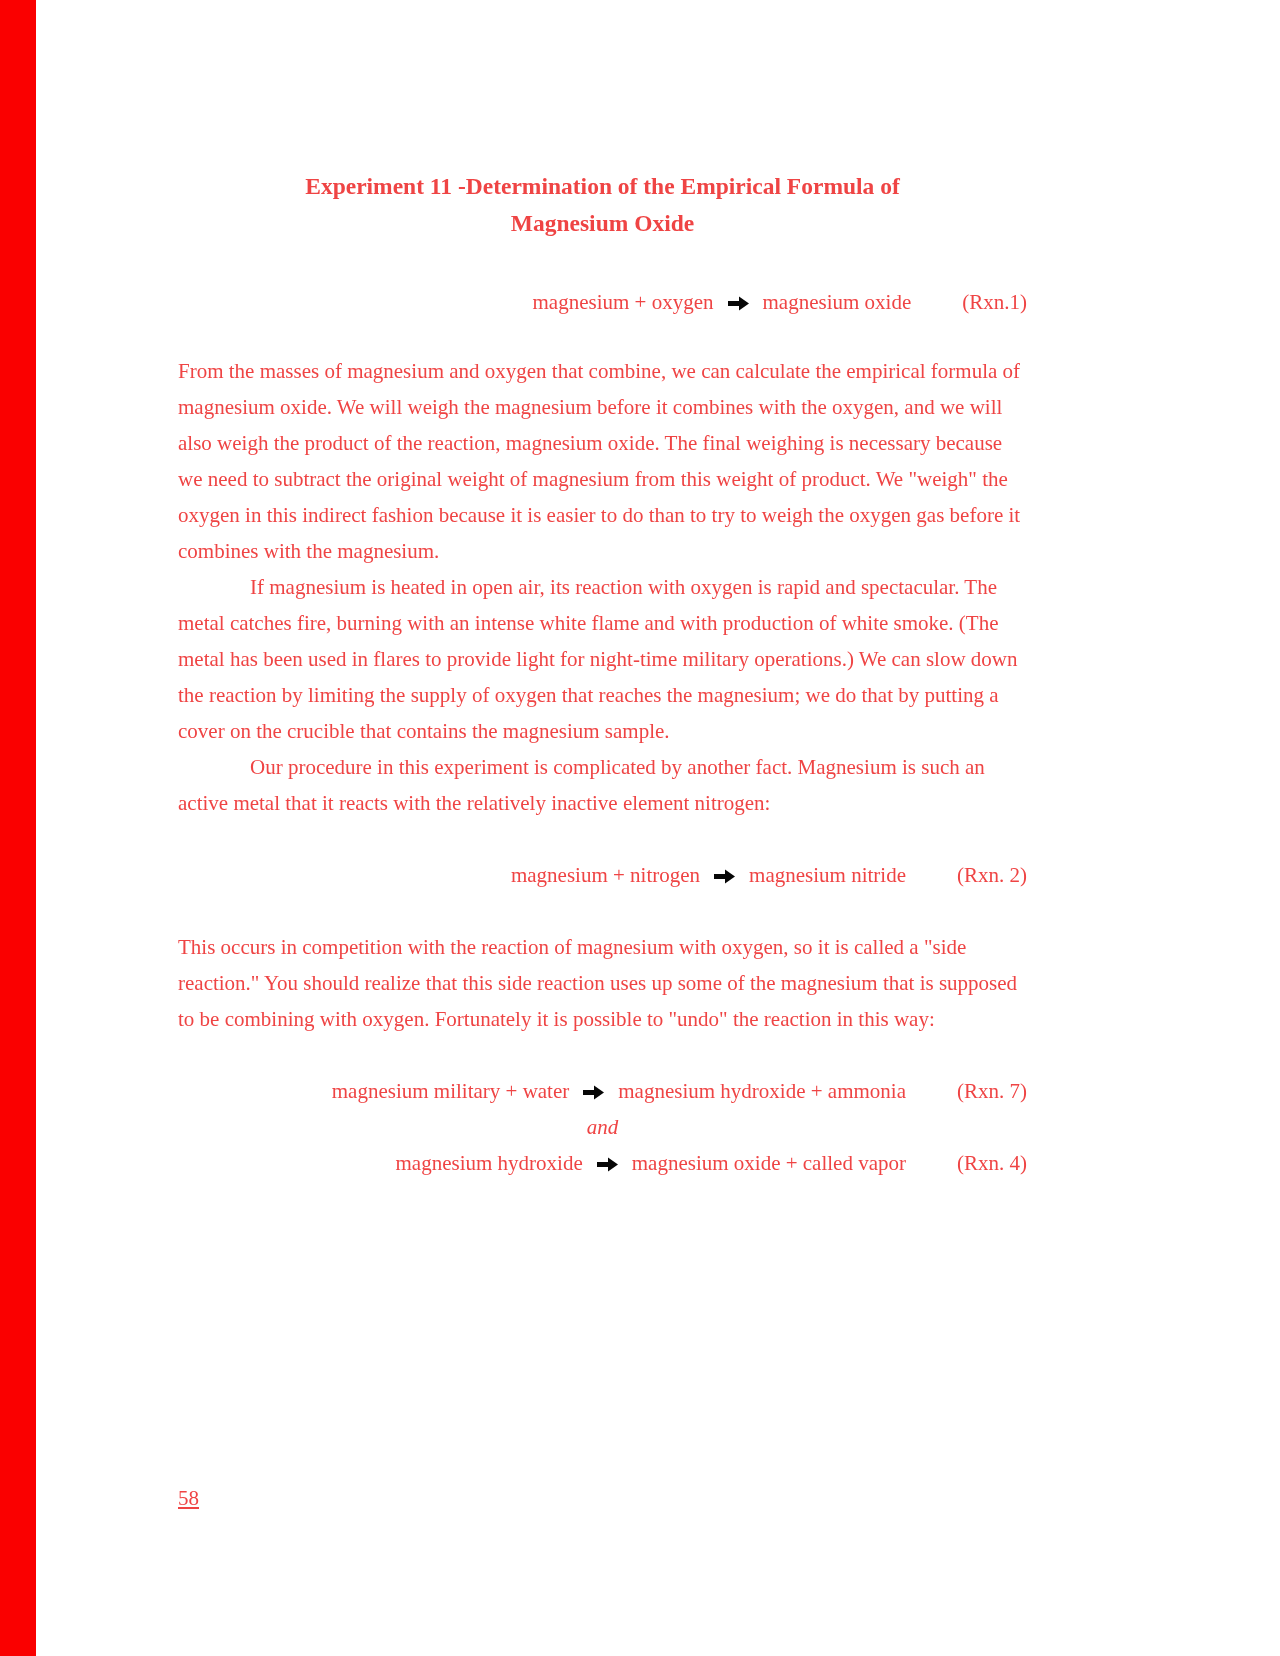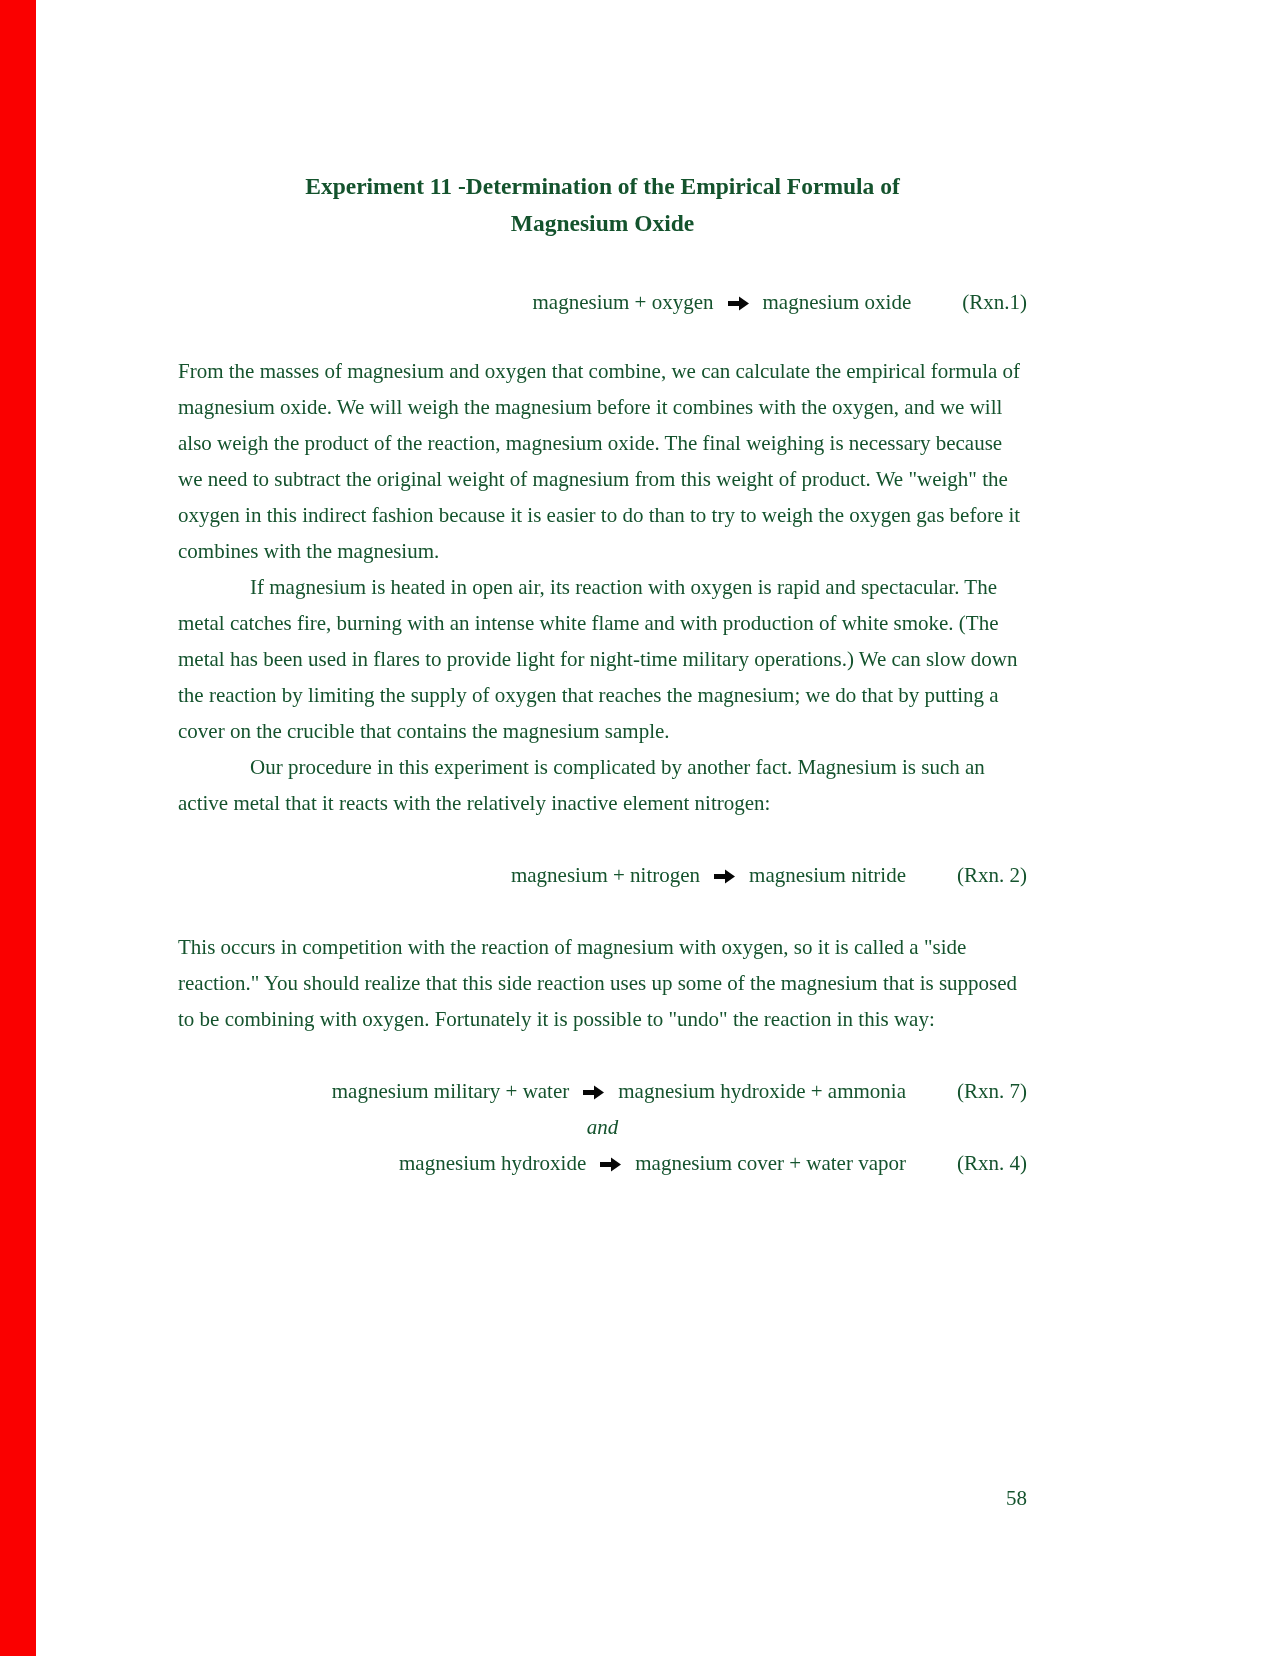--- a/index.html
+++ b/index.html
@@ -3,21 +3,21 @@
 <meta charset="utf-8">
 <style>
   * { box-sizing: border-box; }
   html, body { margin: 0; padding: 0; background: #ffffff; }
 
   .page {
     position: relative;
     width: 1280px;
     height: 1656px;
     background: #ffffff;
-    color: #14532d;
+    color: #ef4444;
     font-family: "Liberation Serif", serif;
     overflow: hidden;
   }
 
   .stripe {
     position: absolute;
     left: 0; top: 0;
     width: 36px; height: 100%;
     background: var(--stripe, #fa0000);
   }
@@ -68,23 +68,24 @@
     text-align: center;
     font-style: italic;
     margin: 0;
   }
 
   .page-number {
     position: absolute;
     top: 1480px;
     left: 178px;
     width: 849px;
-    text-align: right;
+    text-align: left;
     font-size: 21px;
     line-height: 36px;
+    text-decoration: underline;
   }
 </style>
 </head>
 <body>
 
 <div class="page">
 
   <div class="stripe"></div>
 
   <div class="content">
@@ -138,21 +139,21 @@
 
     <div class="and-line">and</div>
 
     <div class="reaction reaction-4">
       <span>magnesium hydroxide</span>
       <span class="arrow-icon">
           <svg width="23" height="17" viewBox="0 0 23 17" aria-hidden="true">
             <path d="M1 6 H12 V1.5 L22 8.5 L12 15.5 V11 H1 Z" fill="#070707"></path>
           </svg>
         </span>
-      <span>magnesium cover + water vapor</span>
+      <span>magnesium oxide + called vapor</span>
       <span class="rxn-label">(Rxn. 4)</span>
     </div>
 
   </div>
 
   <div class="page-number">58</div>
 
 </div>
 
 </body></html>

